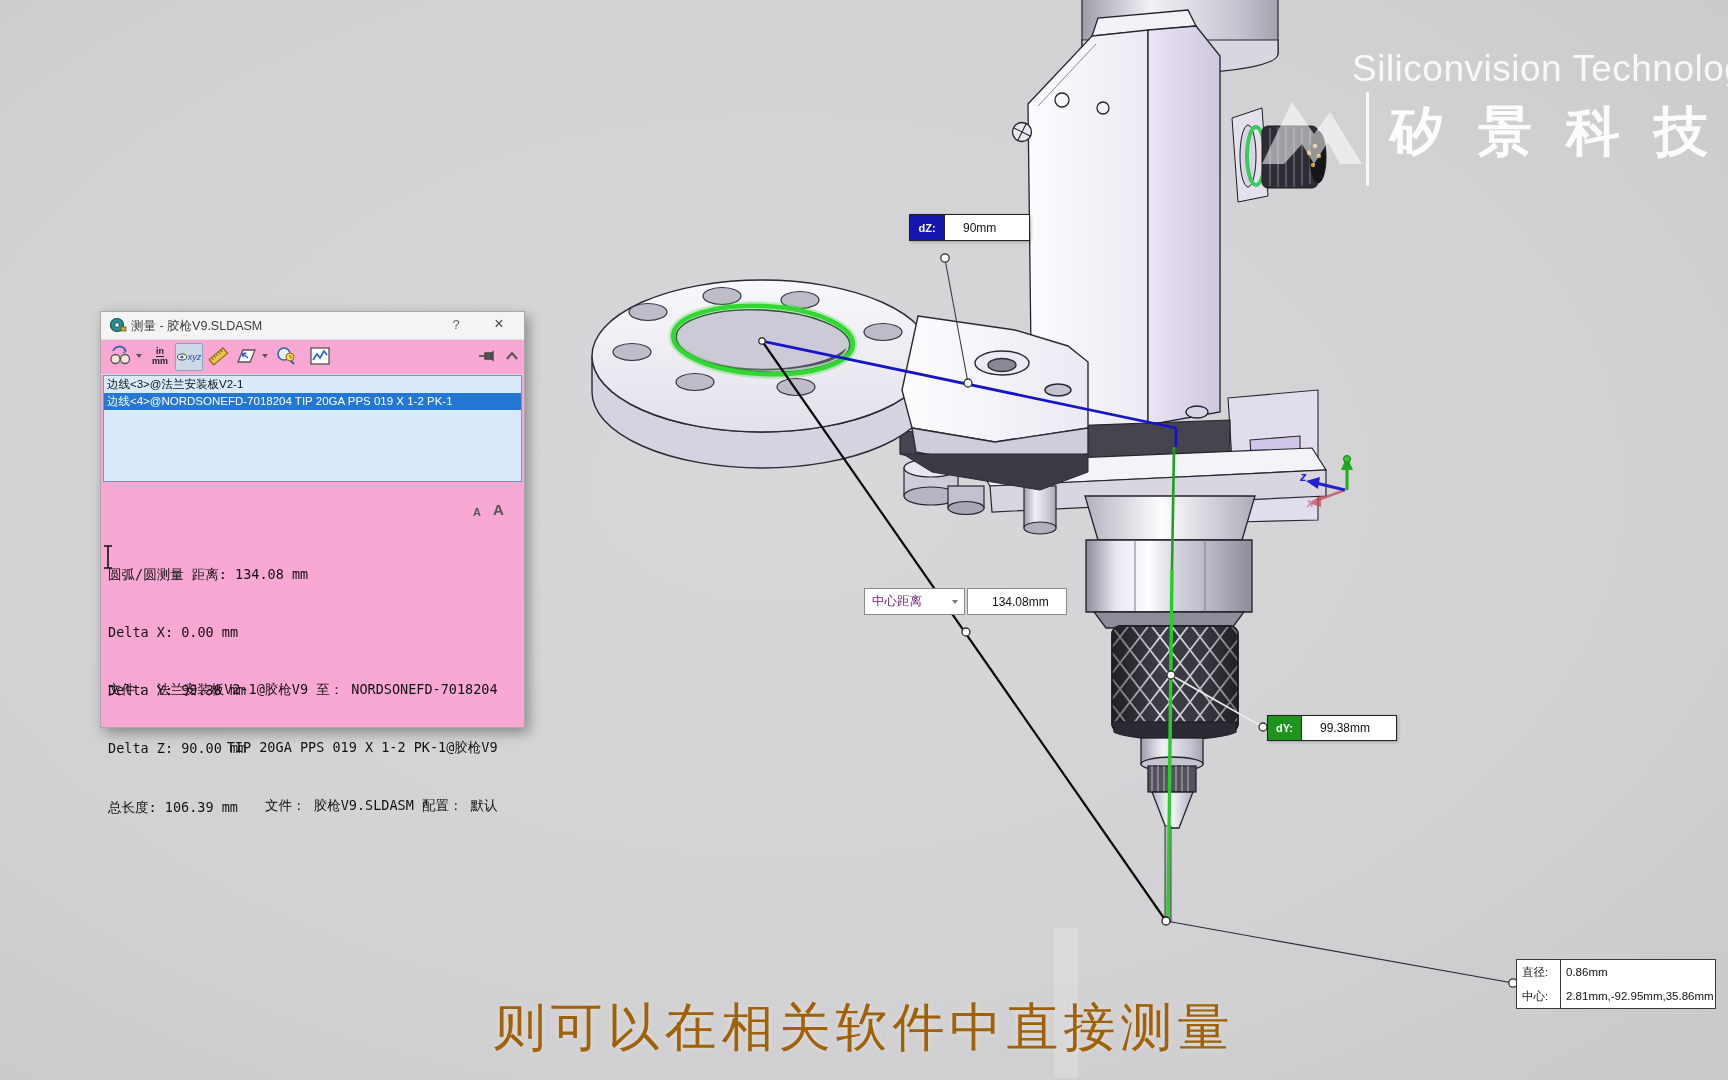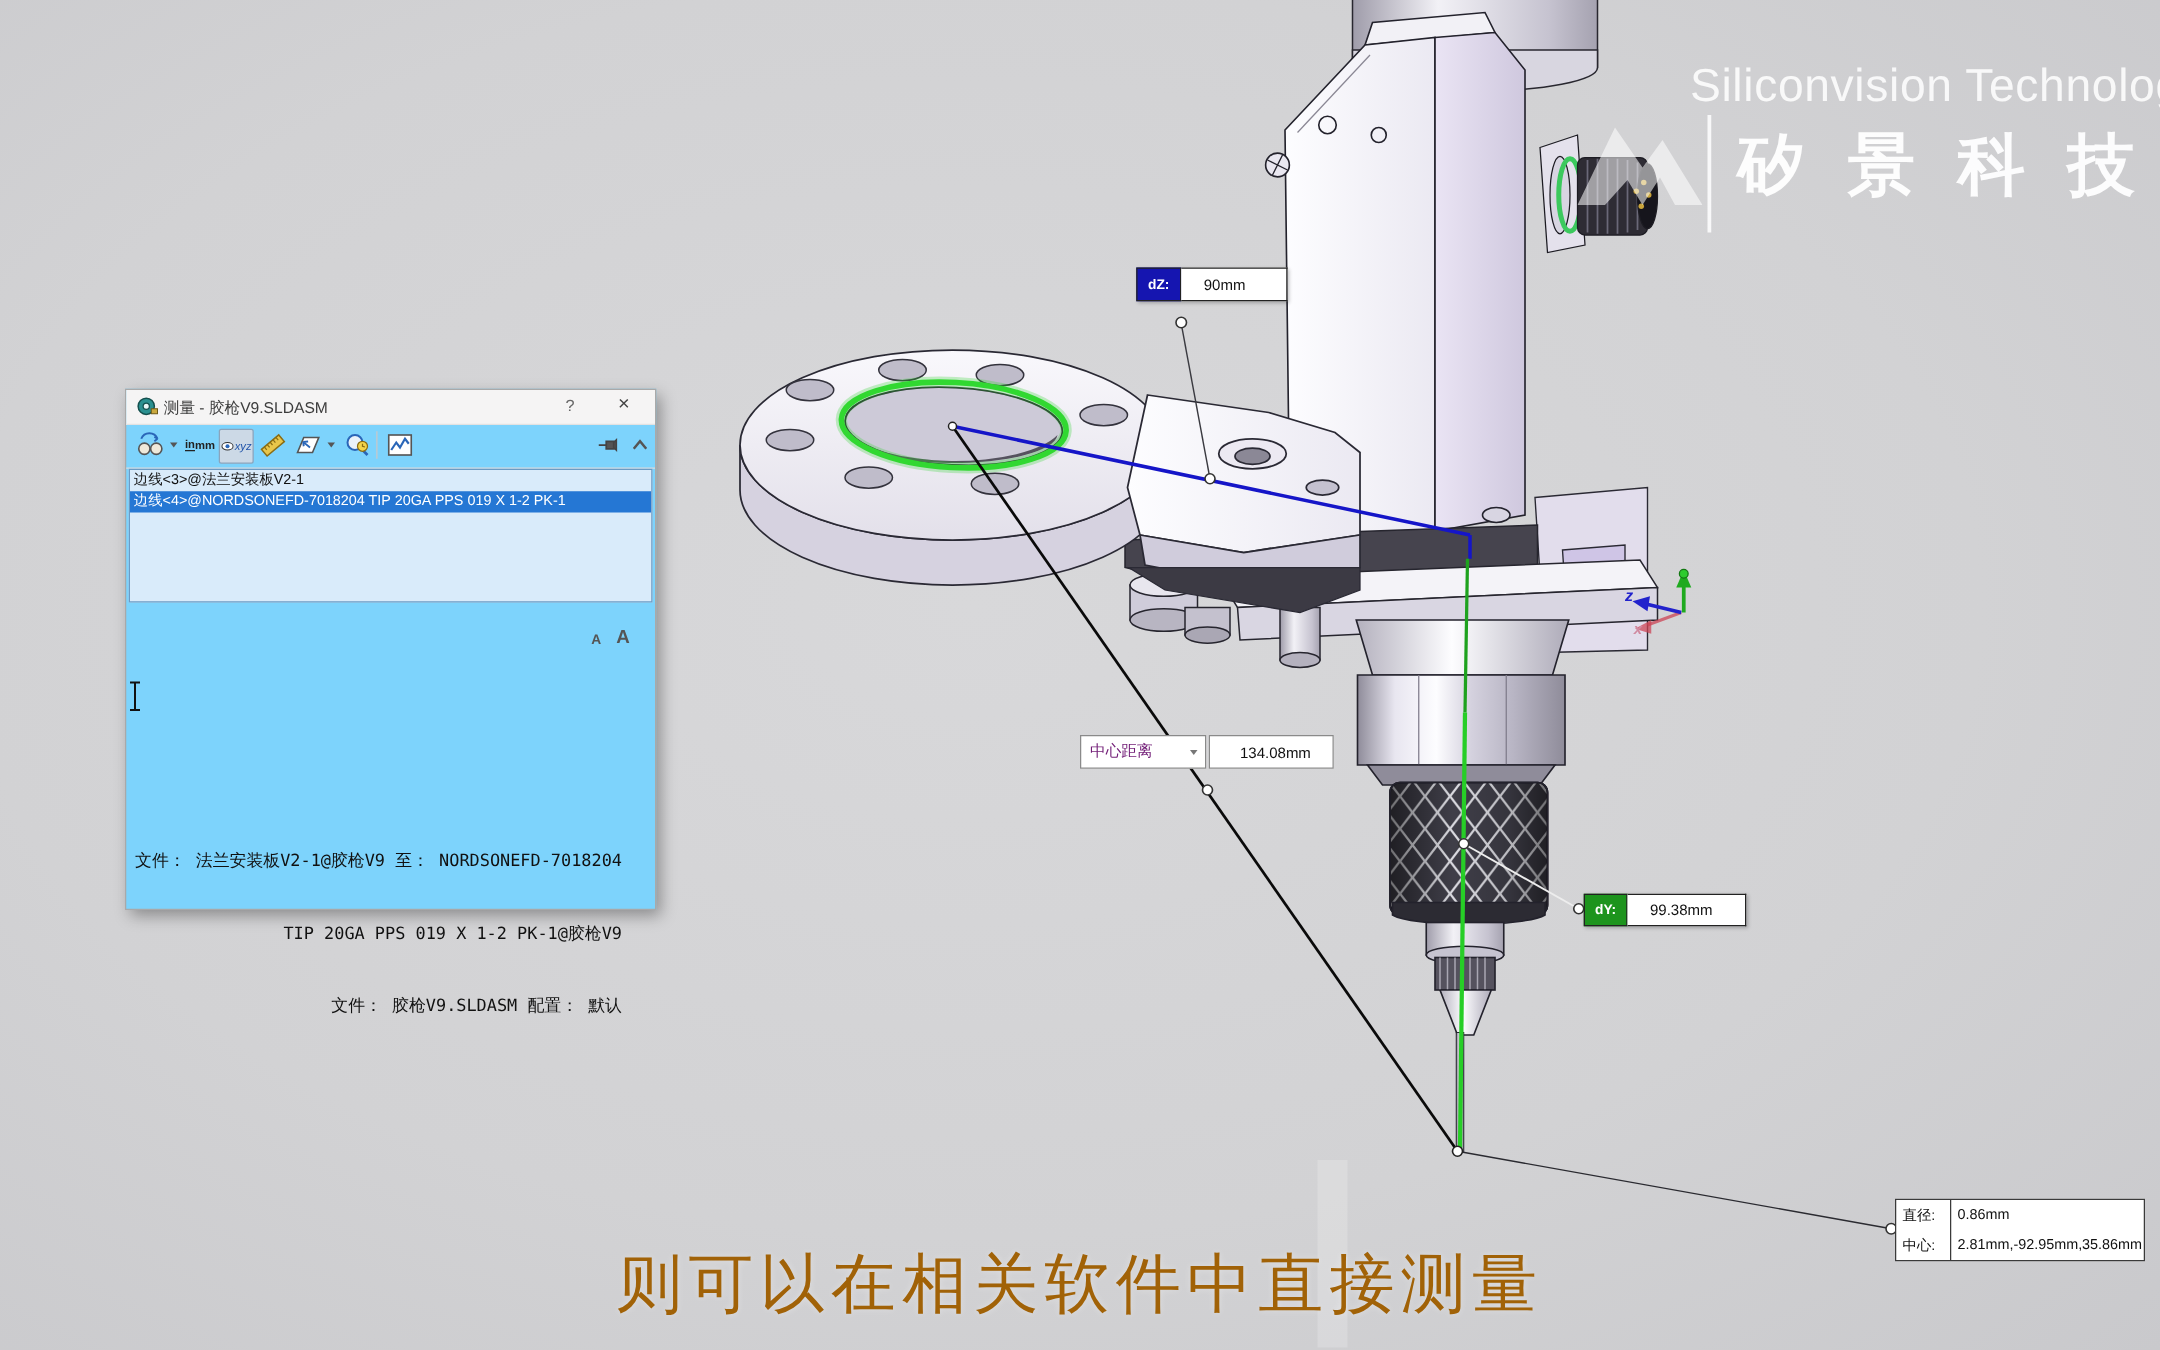--- a/index.html
+++ b/index.html
@@ -7,32 +7,32 @@
   body{background:radial-gradient(ellipse at 45% 45%, #d8d8da 0%, #d2d2d4 60%, #c9c9cc 100%);position:relative;}
   .abs{position:absolute;}
   
   .wm-en{left:1352px;top:48px;font-size:37px;color:rgba(252,252,252,.92);white-space:nowrap;letter-spacing:.5px;}
   .wm-bar{left:1366px;top:92px;width:3px;height:94px;background:rgba(255,255,255,.85);}
   .wm-cn{left:1390px;top:96px;font-size:54px;font-weight:600;color:rgba(255,255,255,.94);letter-spacing:34px;white-space:nowrap;}
   
   .subtitle{left:50%;transform:translateX(-50%);top:993px;font-size:52px;color:#a16207;
     letter-spacing:5px;white-space:nowrap;text-shadow:0 0 6px rgba(255,255,255,.35);}
   
-  .dlg{left:100px;top:311px;width:423px;height:415px;background:#7dd3fc;border:1px solid #a9a9a9;
+  .dlg{left:100px;top:311px;width:423px;height:415px;background:#f9a8d4;border:1px solid #a9a9a9;
     box-shadow:4px 5px 12px rgba(0,0,0,.35);font-size:12.5px;color:#222;}
   .dlg-title{position:absolute;left:0;top:0;right:0;height:27px;background:#f5f4f4;border-bottom:1px solid #e3e2e2;}
   .dlg-title .ttl{position:absolute;left:30px;top:6px;font-size:12.5px;color:#3c3c3c;}
   .dlg-help{position:absolute;left:346px;top:5px;width:18px;text-align:center;font-size:13px;color:#666;}
   .dlg-close{position:absolute;left:388px;top:3px;width:20px;text-align:center;font-size:16px;color:#444;}
   .tbar{position:absolute;left:0;top:27px;right:0;height:35px;border-bottom:1px solid #dcdbdb;}
   .tbtn{position:absolute;top:4px;width:26px;height:26px;display:flex;align-items:center;justify-content:center;border-radius:2px;}
   .tbtn.pressed{background:#ccd9e6;border:1px solid #8aa4bc;}
   .tsep{position:absolute;top:6px;width:1px;height:22px;background:#c9c8c8;}
   .caret{width:0;height:0;border-left:3.5px solid transparent;border-right:3.5px solid transparent;border-top:4px solid #555;}
-  .units{display:flex;flex-direction:row;align-items:center;line-height:9px;font-size:9px;font-weight:bold;color:#222;}
+  .units{display:flex;flex-direction:column;align-items:center;line-height:9px;font-size:9px;font-weight:bold;color:#222;}
   .units b{border-bottom:1px solid #222;font-weight:bold;}
   .xyzt{font-size:9px;font-style:italic;font-weight:normal;color:#2255aa;line-height:9px;}
   .list{position:absolute;left:2px;top:63px;width:417px;height:105px;background:#d9ebfa;border:1px solid #6b9bc4;overflow:hidden;}
   .lrow{height:17px;line-height:17px;padding-left:3px;font-size:11.5px;color:#111;white-space:nowrap;}
   .lrow.sel{background:#2577d4;color:#fff;}
   .fontbtns{position:absolute;left:372px;top:182px;width:44px;height:26px;color:#555;}
   .fontbtns .fs{position:absolute;bottom:2px;font-weight:bold;}
   .results,.files{position:absolute;left:7px;font-family:"DejaVu Sans Mono","DejaVu Sans",monospace;
     font-size:13.5px;line-height:19.4px;color:#111;white-space:pre;}
   .results{top:214px;} .files{top:329px;text-align:right;}
@@ -343,20 +343,27 @@
 
   <div class="fontbtns">
     <span class="fs" style="left:0;font-size:11px">A</span>
     <span class="fs" style="left:20px;font-size:15px">A</span>
   </div>
 
   <svg style="position:absolute;left:1px;top:232px" width="12" height="26" viewBox="0 0 12 26">
     <path d="M2,2 L10,2 M6,2 L6,24 M2,24 L10,24" stroke="#111" stroke-width="1.6" fill="none"></path>
   </svg>
 
+  <div class="results">
+    <div>圆弧/圆测量 距离: 134.08 mm</div>
+    <div>Delta X: 0.00 mm</div>
+    <div>Delta Y: 99.38 mm</div>
+    <div>Delta Z: 90.00 mm</div>
+    <div>总长度: 106.39 mm</div>
+  </div>
   <div class="files">
     <div>文件： 法兰安装板V2-1@胶枪V9 至： NORDSONEFD-7018204</div>
     <div>TIP 20GA PPS 019 X 1-2 PK-1@胶枪V9</div>
     <div>文件： 胶枪V9.SLDASM 配置： 默认</div>
   </div>
 </div>
 
 <div class="abs co co-dz">
   <span class="k">dZ:</span>
   <span class="v">90mm</span>

